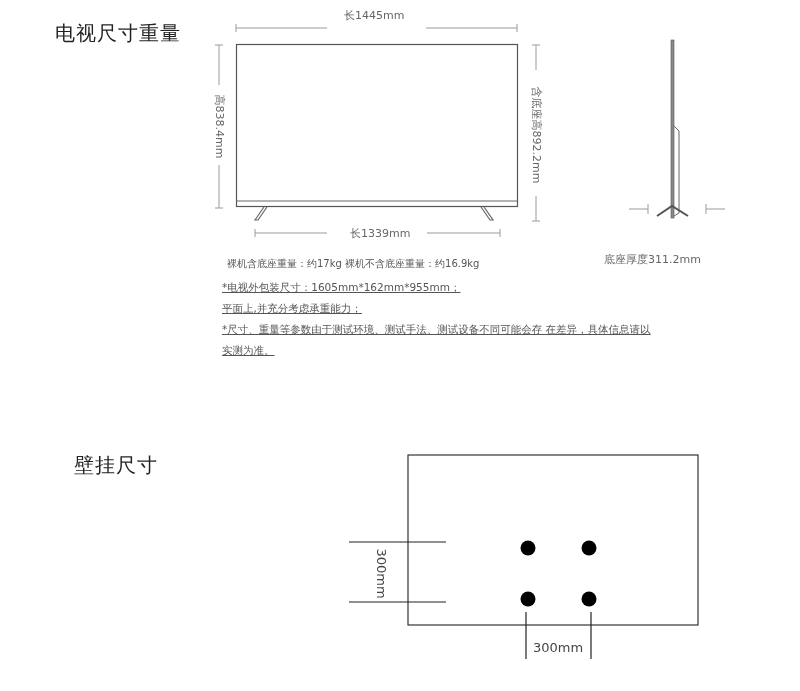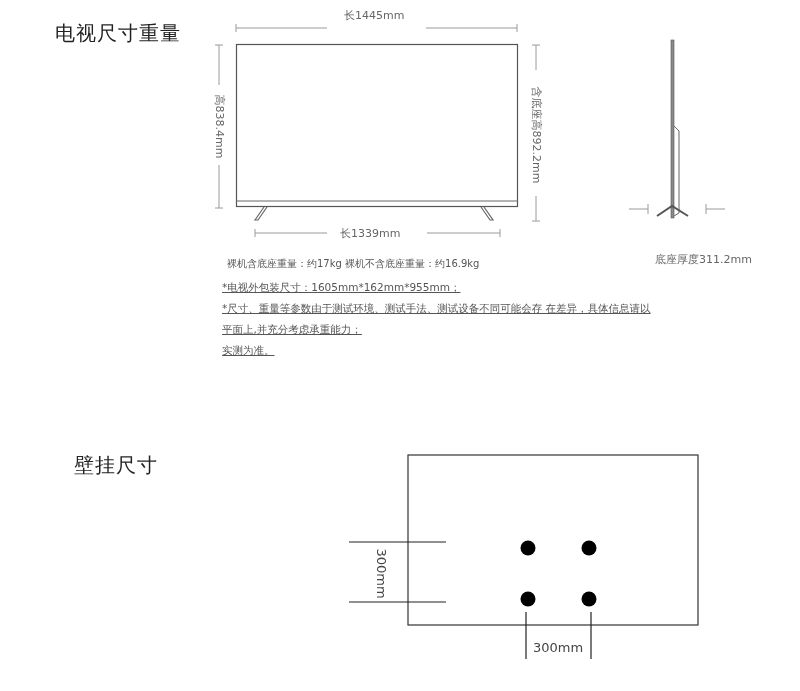--- a/index.html
+++ b/index.html
@@ -82,29 +82,29 @@
       <circle cx="589" cy="548" r="7.5"></circle>
       <circle cx="528" cy="599" r="7.5"></circle>
       <circle cx="589" cy="599" r="7.5"></circle>
     </g>
   </g>
 </svg>
 
 <div class="abs dim-text" style="left:344px; top:8px;">长1445mm</div>
 <div class="abs dim-text vtext-ccw" style="left:181px; top:119px; width:76px; text-align:center;">高838.4mm</div>
 <div class="abs dim-text vtext-cw" style="left:489px; top:126px; width:94px; text-align:center;">含底座高892.2mm</div>
-<div class="abs dim-text" style="left:340px; top:226px;">长1339mm</div>
+<div class="abs dim-text" style="left:350px; top:226px;">长1339mm</div>
 
-<div class="abs dim-text" style="left:655px; top:252px;">底座厚度311.2mm</div>
+<div class="abs dim-text" style="left:604px; top:252px;">底座厚度311.2mm</div>
 
 <div class="abs weights" style="left:227px; top:257px;">裸机含底座重量：约17kg  裸机不含底座重量：约16.9kg</div>
 
 <div class="abs note" style="left:222px; top:277px; width:480px;text-decoration:underline;">
   <div>*电视外包装尺寸：1605mm*162mm*955mm；</div>
+  <div>平面上,并充分考虑承重能力；</div>
   <div>*尺寸、重量等参数由于测试环境、测试手法、测试设备不同可能会存 在差异，具体信息请以</div>
-  <div>平面上,并充分考虑承重能力；</div>
   <div>实测为准。</div>
 </div>
 
 <div class="abs section-title" style="left:55px; top:452px;margin-left:19px;">壁挂尺寸</div>
 
 <div class="abs dim-text vtext-cw" style="left:351px; top:566px; width:60px; text-align:center; font-size:13px; color:#444;">300mm</div>
 <div class="abs dim-text" style="left:533px; top:640px; font-size:13px; color:#444;">300mm</div>
 
 </body></html>

